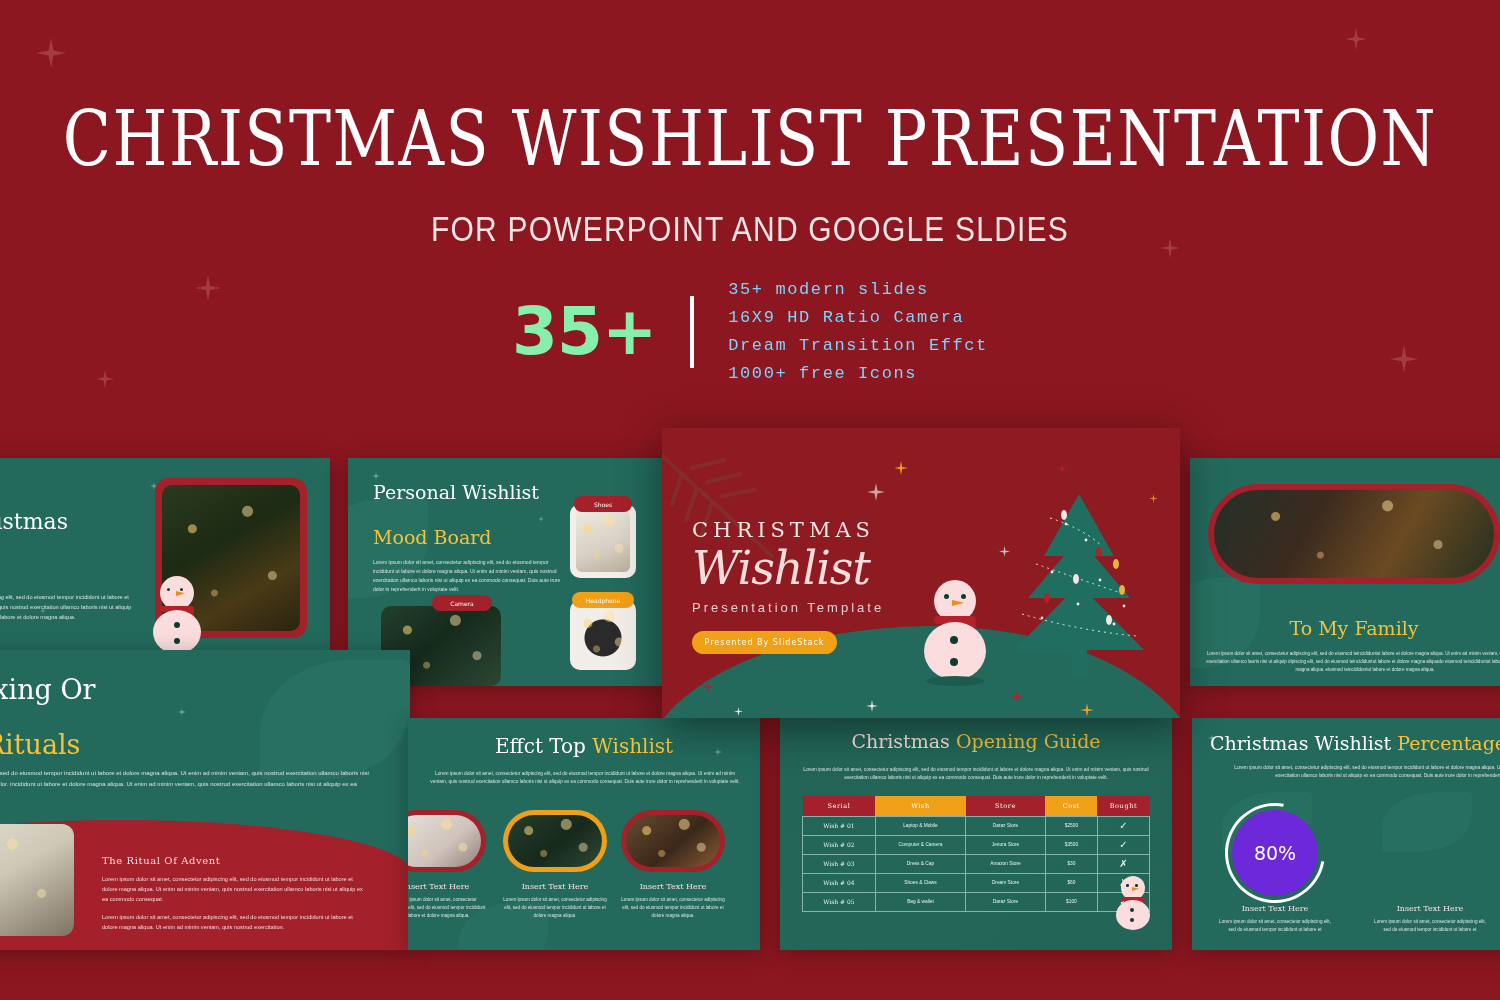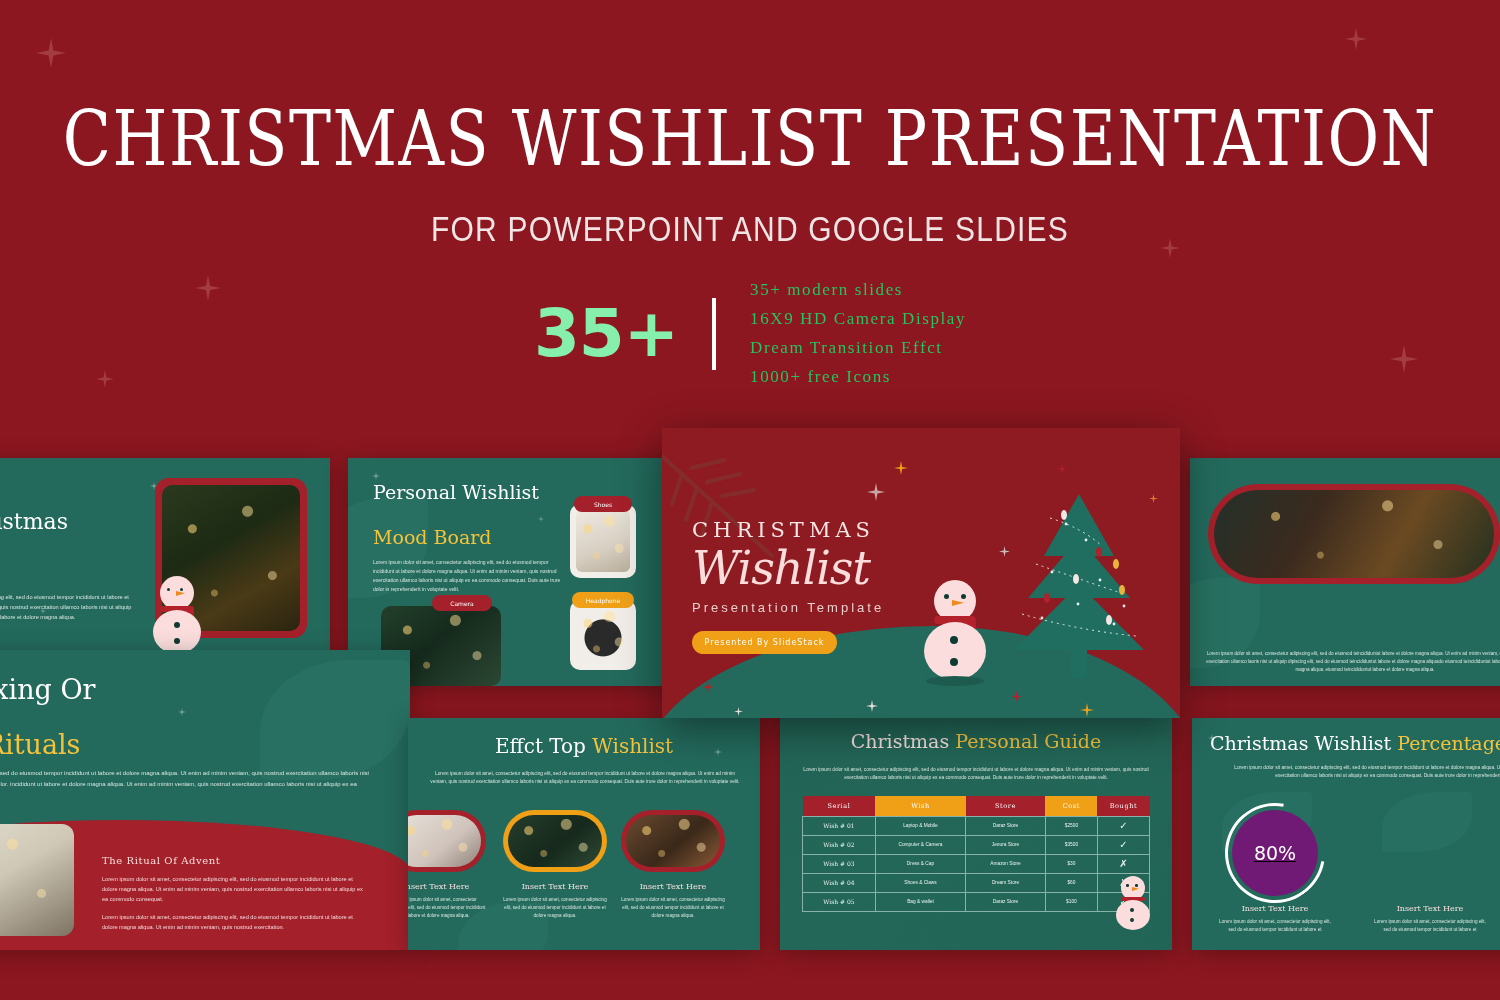--- a/index.html
+++ b/index.html
@@ -49,22 +49,22 @@
     display:flex; justify-content:center; align-items:center; gap:34px;
   }
   .big-count {
     color:#86efac; font-size:66px; font-weight:700;
     font-family:"DejaVu Sans", sans-serif; letter-spacing:-1px;
     line-height:1;
   }
   .divider { width:4px; height:72px; background:#FFFFFF; }
   .feature-list { display:flex; flex-direction:column; gap:9px; }
   .feature-list li {
-    list-style:none; color:#22c55e; font-size:17px;
-    letter-spacing:1.6px; font-family:Liberation Serif, serif;
+    list-style:none; color:#7dd3fc; font-size:17px;
+    letter-spacing:1.6px; font-family:Liberation Mono, monospace;
   }
 
   
   .slide {
     position:absolute;
     background:#236A5C;
     overflow:hidden;
     box-shadow:0 4px 22px rgba(0,0,0,.28);
   }
   .slide .leaf {
@@ -159,21 +159,21 @@
   <div class="hero">
     <div class="hero-title">CHRISTMAS WISHLIST PRESENTATION</div>
     <div class="hero-sub">FOR POWERPOINT AND GOOGLE SLDIES</div>
   </div>
 
   <div class="features">
     <div class="big-count">35+</div>
     <div class="divider"></div>
     <ul class="feature-list">
       <li>35+ modern slides</li>
-      <li>16X9 HD Camera Display</li>
+      <li>16X9 HD Ratio Camera</li>
       <li>Dream Transition Effct</li>
       <li>1000+ free Icons</li>
     </ul>
   </div>
 
   <div class="slide" style="left:-150px;top:458px;width:480px;height:200px;">
 
     <div class="slide-star" style="left:300px;top:24px;"></div>
     <div class="slide-star" style="left:190px;top:150px;width:6px;height:6px;"></div>
     <div style="position:absolute;left:28px;top:50px;width:260px;">
@@ -227,20 +227,21 @@
     <div class="pill" style="position:absolute;left:84px;top:137px;width:60px;height:16px;background:#A4202A;color:#fff;font-size:6px;">Camera</div>
   </div>
 
   <div class="slide" style="left:1190px;top:458px;width:400px;height:228px;">
     <div class="leaf" style="left:-30px;top:120px;width:100px;height:90px;opacity:.55;"></div>
     <div style="position:absolute;left:18px;top:26px;width:292px;height:100px;background:#A4202A;border-radius:999px;padding:6px;">
       <div class="photo" style="width:100%;height:100%;border-radius:999px;
         background-image:linear-gradient(120deg,#24312a,#3b2a1e 35%,#6b4a22 65%,#24301f);"></div>
     </div>
     <div style="position:absolute;left:18px;top:138px;width:292px;text-align:center;">
+      <div class="h-gold" style="font-size:19px;line-height:1.3;">To My Family</div>
     </div>
     <div class="body-txt" style="position:absolute;left:10px;top:192px;width:330px;font-size:4.6px;text-align:center;">Lorem ipsum dolor sit amet, consectetur adipiscing elit, sed do eiusmod teincididuntut labore et dolore magna aliqua. Ut enim ad minim veniam, quisnostrud exercitation ullamco laoris nisi ut aliquip dipiscing elit, sed do eiusmod teincididuntut labore et dolore magna aliquado eiusmod teincididuntut labore et dolore magna aliqua. eiusmod teincididuntut labore et dolore magna aliqua.</div>
 
   </div>
 
   <div class="slide" style="left:-170px;top:650px;width:580px;height:300px;">
     <div class="leaf" style="left:430px;top:10px;width:150px;height:120px;opacity:.6;"></div>
     <div class="slide-star" style="left:348px;top:58px;"></div>
     <div style="position:absolute;left:30px;top:22px;width:430px;">
       <div class="h-white" style="font-size:27px;line-height:1.3;">Gift Unboxing Or</div>
@@ -291,21 +292,21 @@
     </div>
     <div style="position:absolute;left:213px;top:164px;width:104px;text-align:center;">
       <div class="h-pinkish" style="font-size:8px;">Insert Text Here</div>
       <div class="body-txt" style="font-size:4.6px;margin-top:5px;">Lorem ipsum dolor sit amet, consectetur adipiscing elit, sed do eiusmod tempor incididunt ut labore et dolore magna aliqua.</div>
     </div>
   </div>
 
   <div class="slide" style="left:780px;top:718px;width:392px;height:232px;
        background-image:linear-gradient(rgba(35,106,92,.88),rgba(35,106,92,.92)),linear-gradient(160deg,#1c3a28,#234a33 50%,#15301f);">
     <div style="position:absolute;left:0;top:12px;width:100%;text-align:center;">
-      <span class="h-pinkish" style="font-size:19px;">Christmas </span><span class="h-gold" style="font-size:19px;">Personal Guide</span>
+      <span class="h-pinkish" style="font-size:19px;">Christmas </span><span class="h-gold" style="font-size:19px;">Opening Guide</span>
     </div>
     <div class="body-txt" style="position:absolute;left:16px;top:48px;width:360px;font-size:4.8px;text-align:center;">Lorem ipsum dolor sit amet, consectetur adipiscing elit, sed do eiusmod tempor incididunt ut labore et dolore magna aliqua. Ut enim ad minim veniam, quis nostrud exercitation ullamco laboris nisi ut aliquip ex ea commodo consequat. Duis aute irure dolor in reprehenderit in voluptate velit.</div>
     <div style="position:absolute;left:22px;top:78px;width:348px;">
       <table class="guide">
         <thead>
           <tr>
             <th style="background:#A4202A;height:20px;font-size:6.5px;width:21%;">Serial</th>
             <th style="background:#F0A017;height:20px;font-size:6.5px;width:26%;">Wish</th>
             <th style="background:#A4202A;height:20px;font-size:6.5px;width:23%;">Store</th>
             <th style="background:#F0A017;height:20px;font-size:6.5px;width:15%;">Cost</th>
@@ -366,21 +367,21 @@
   <div class="slide" style="left:1192px;top:718px;width:400px;height:232px;">
     <div class="leaf" style="left:30px;top:74px;width:90px;height:60px;opacity:.5;"></div>
     <div class="leaf" style="left:190px;top:74px;width:90px;height:60px;opacity:.5;"></div>
 
     <div class="slide-star" style="left:16px;top:16px;"></div>
     <div style="position:absolute;left:18px;top:14px;width:100%;">
       <span class="h-white" style="font-size:19px;">Christmas Wishlist </span><span class="h-gold" style="font-size:19px;">Percentage</span>
     </div>
     <div class="body-txt" style="position:absolute;left:30px;top:46px;width:370px;font-size:4.8px;text-align:center;">Lorem ipsum dolor sit amet, consectetur adipiscing elit, sed do eiusmod tempor incididunt ut labore et dolore magna aliqua. Ut enim ad minim veniam, quis nostrud exercitation ullamco laboris nisi ut aliquip ex ea commodo consequat. Duis aute irure dolor in reprehenderit in voluptate velit.</div>
 
-    <div style="position:absolute;left:40px;top:92px;width:86px;height:86px;background:#701a75;text-decoration:underline;" class="donut">
+    <div style="position:absolute;left:40px;top:92px;width:86px;height:86px;background:#6d28d9;" class="donut">
       <div class="ring"></div>
       <span style="font-size:19px;">80%</span>
     </div>
 
     <div style="position:absolute;left:26px;top:186px;width:114px;text-align:center;">
       <div class="h-pinkish" style="font-size:8px;">Insert Text Here</div>
       <div class="body-txt" style="font-size:4.6px;margin-top:5px;">Lorem ipsum dolor sit amet, consectetur adipiscing elit, sed do eiusmod tempor incididunt ut labore et</div>
     </div>
     <div style="position:absolute;left:181px;top:186px;width:114px;text-align:center;">
       <div class="h-pinkish" style="font-size:8px;">Insert Text Here</div>

